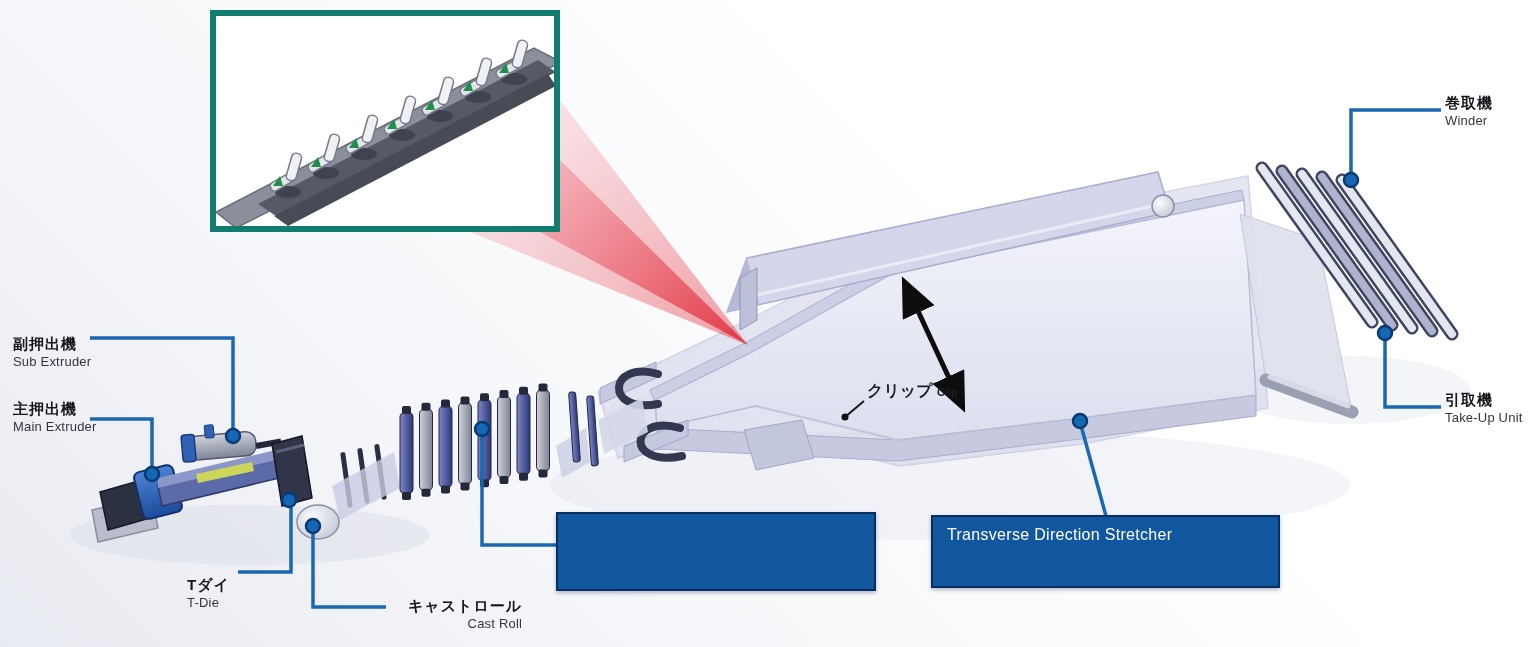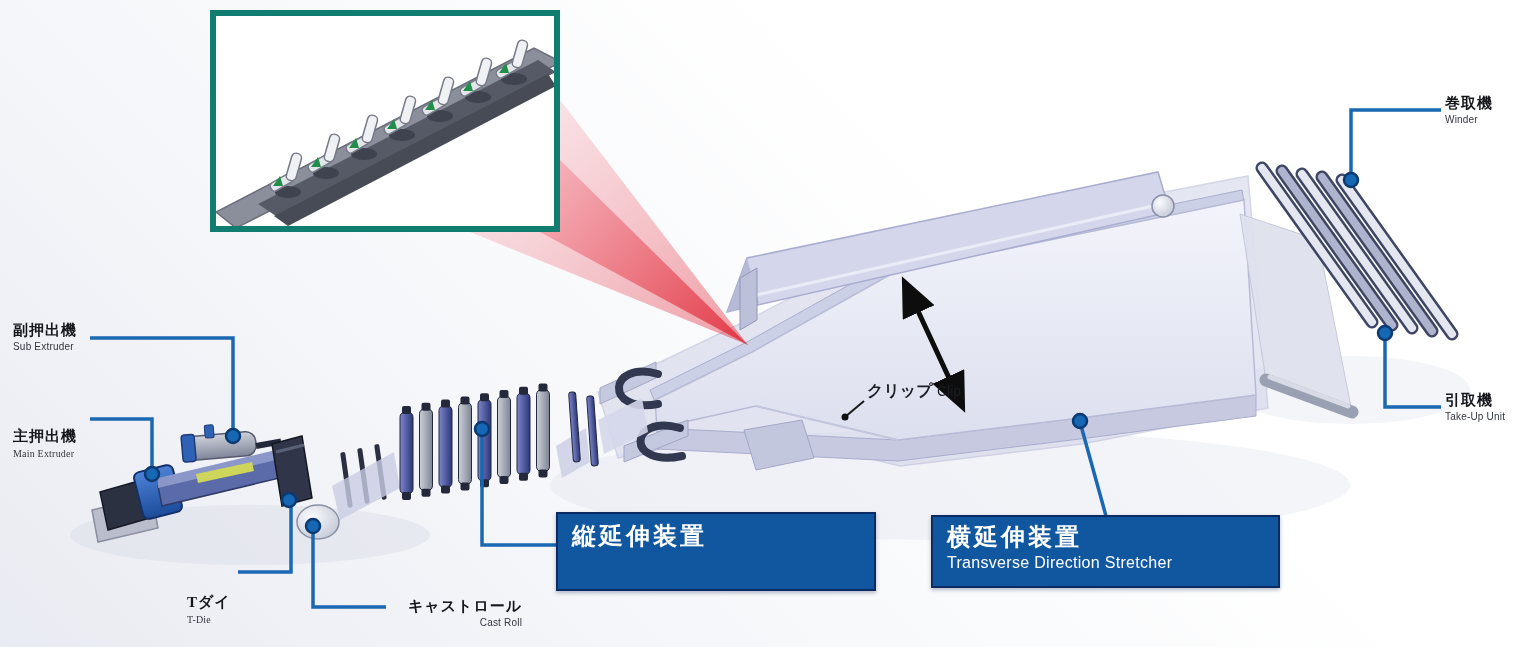--- a/index.html
+++ b/index.html
@@ -11,24 +11,24 @@
   svg{display:block;}
   .scene{position:absolute;left:0;top:0;}
   
   .inset{
     position:absolute;left:210px;top:10px;width:338px;height:210px;
     background:#ffffff;border:6px solid #107d70;
   }
   
   .lbl{position:absolute;color:#15171c;line-height:1.3;white-space:nowrap;}
   .lbl .ja{font-size:15px;font-weight:bold;letter-spacing:1px;}
-  .lbl .en{font-size:10px;color:#33363e;letter-spacing:.2px;}
+  .lbl .en{font-size:13px;color:#33363e;letter-spacing:.2px;}
   .clip-lbl{position:absolute;white-space:nowrap;color:#1c1e24;}
   .clip-lbl .ja{font-size:16px;font-weight:bold;}
-  .clip-lbl .en{font-size:14px;font-weight:normal;}
+  .clip-lbl .en{font-size:11px;font-weight:bold;}
   
   .bluebox{
     position:absolute;background:#11579f;border:2px solid #0a2c63;
     color:#ffffff;box-sizing:border-box;box-shadow:0 2px 4px rgba(15,30,70,.30);
     padding:8px 14px 6px 14px;
   }
   .bluebox .ja{font-size:24px;font-weight:bold;letter-spacing:3px;line-height:1.15;}
   .bluebox .en{font-size:16px;letter-spacing:.3px;line-height:1.2;margin-top:2px;}
 </style>
 </head>
@@ -243,31 +243,31 @@
       <use href="#clipUnit" x="0" y="0" transform="translate(72,168)"></use>
       <use href="#clipUnit" x="0" y="0" transform="translate(110,149)"></use>
       <use href="#clipUnit" x="0" y="0" transform="translate(148,130)"></use>
       <use href="#clipUnit" x="0" y="0" transform="translate(186,111)"></use>
       <use href="#clipUnit" x="0" y="0" transform="translate(224,92)"></use>
       <use href="#clipUnit" x="0" y="0" transform="translate(262,73)"></use>
       <use href="#clipUnit" x="0" y="0" transform="translate(298,55)"></use>
     </svg>
   </div>
 
-  <div class="lbl" style="left:13px;top:320px;">
+  <div class="lbl" style="left:13px;top:334px;">
     <div class="ja">副押出機</div>
     <div class="en">Sub Extruder</div>
   </div>
 
-  <div class="lbl" style="left:13px;top:427px;font-family:Liberation Serif, serif;">
+  <div class="lbl" style="left:13px;top:399px;">
     <div class="ja">主押出機</div>
     <div class="en">Main Extruder</div>
   </div>
 
-  <div class="lbl" style="left:187px;top:593px;font-family:Liberation Serif, serif;">
+  <div class="lbl" style="left:187px;top:575px;">
     <div class="ja">Tダイ</div>
     <div class="en">T-Die</div>
   </div>
 
   <div class="lbl" style="left:408px;top:596px;">
     <div class="ja">キャストロール</div>
     <div class="en" style="margin-left:16px;text-align:right;">Cast Roll</div>
   </div>
 
   <div class="clip-lbl" style="left:867px;top:381px;">
@@ -279,21 +279,19 @@
     <div class="ja">巻取機</div>
     <div class="en">Winder</div>
   </div>
 
   <div class="lbl" style="left:1445px;top:390px;">
     <div class="ja">引取機</div>
     <div class="en">Take-Up Unit</div>
   </div>
 
   <div class="bluebox" style="left:556px;top:512px;width:320px;height:79px;">
-    <div class="ja">縦延伸装置</div>
   </div>
 
   <div class="bluebox" style="left:931px;top:515px;width:349px;height:73px;padding-top:6px;">
-    <div class="ja">横延伸装置</div>
     <div class="en">Transverse Direction Stretcher</div>
   </div>
 
 </div>
 
 </body></html>

